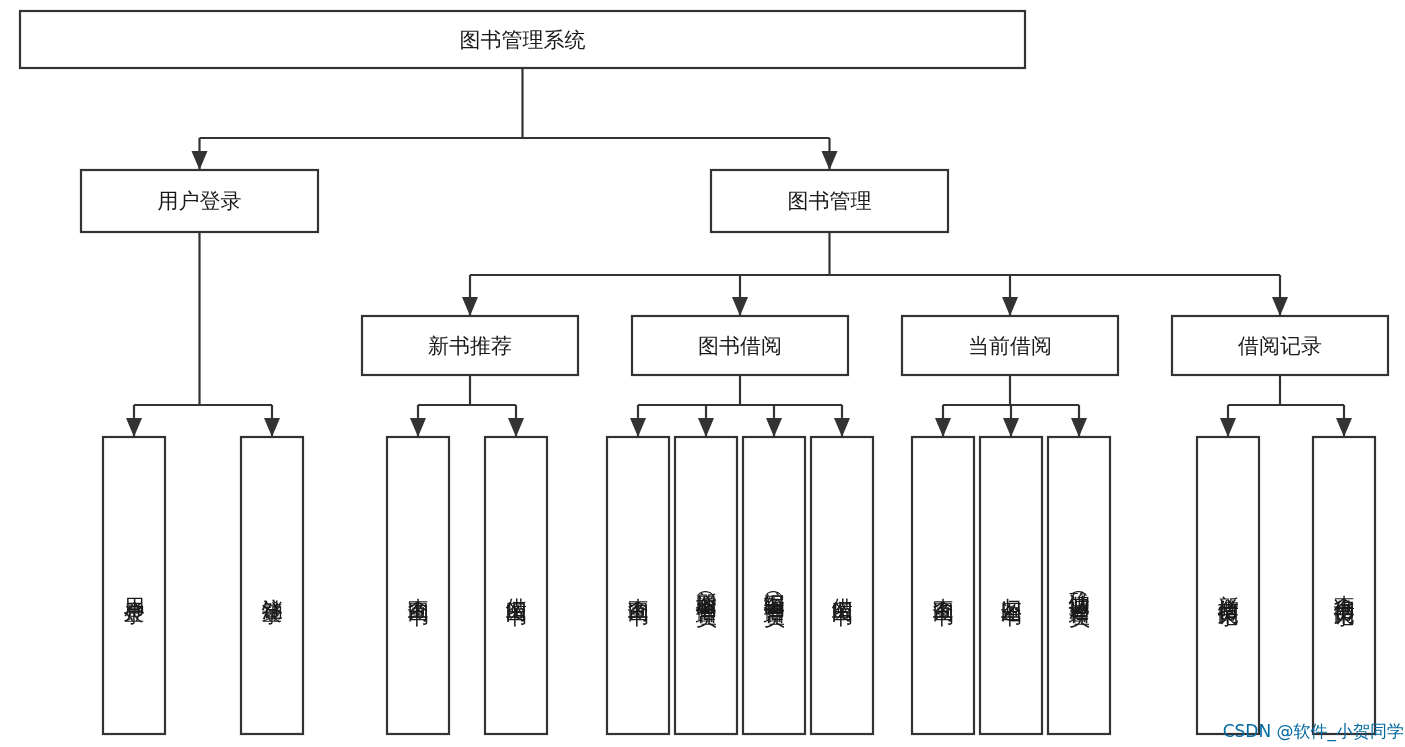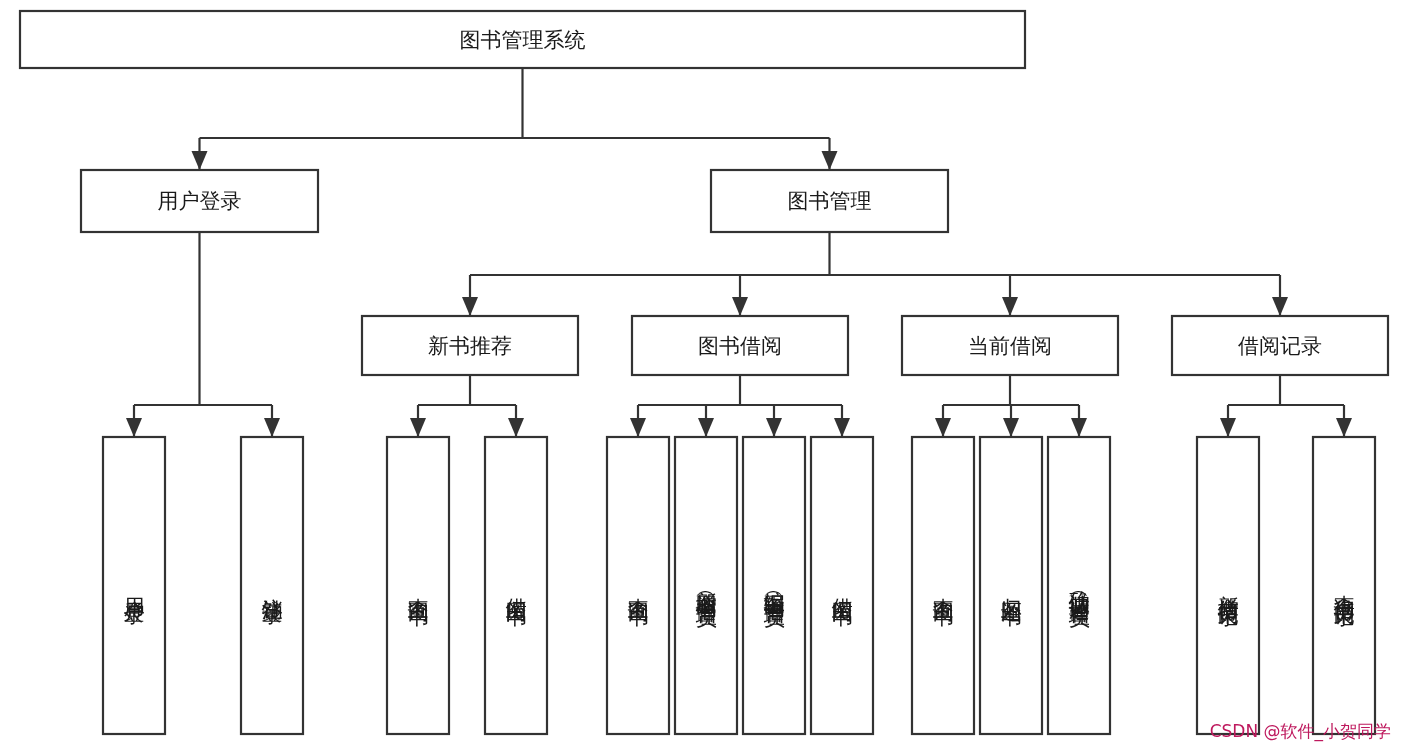--- a/index.html
+++ b/index.html
@@ -57,25 +57,25 @@
     font-family: "DejaVu Sans", "Liberation Sans", sans-serif;
     font-size: 21px;
     line-height: 1.08;
     color: #1a1a1a;
     letter-spacing: 2.5px;
     white-space: nowrap;
     pointer-events: none;
   }
   .watermark {
     position: absolute;
-    right: 14px;
+    right: 1px;
     bottom: 4px;
     font-family: "DejaVu Sans", "Liberation Sans", sans-serif;
     font-size: 17px;
-    color: #be185d;
+    color: #0369a1;
     white-space: nowrap;
   }
 </style>
 </head>
 <body>
 
 <div id="diagram-root">
 
   <svg class="diagram-canvas" viewBox="0 0 1405 747">
     <g id="connectors-layer">

